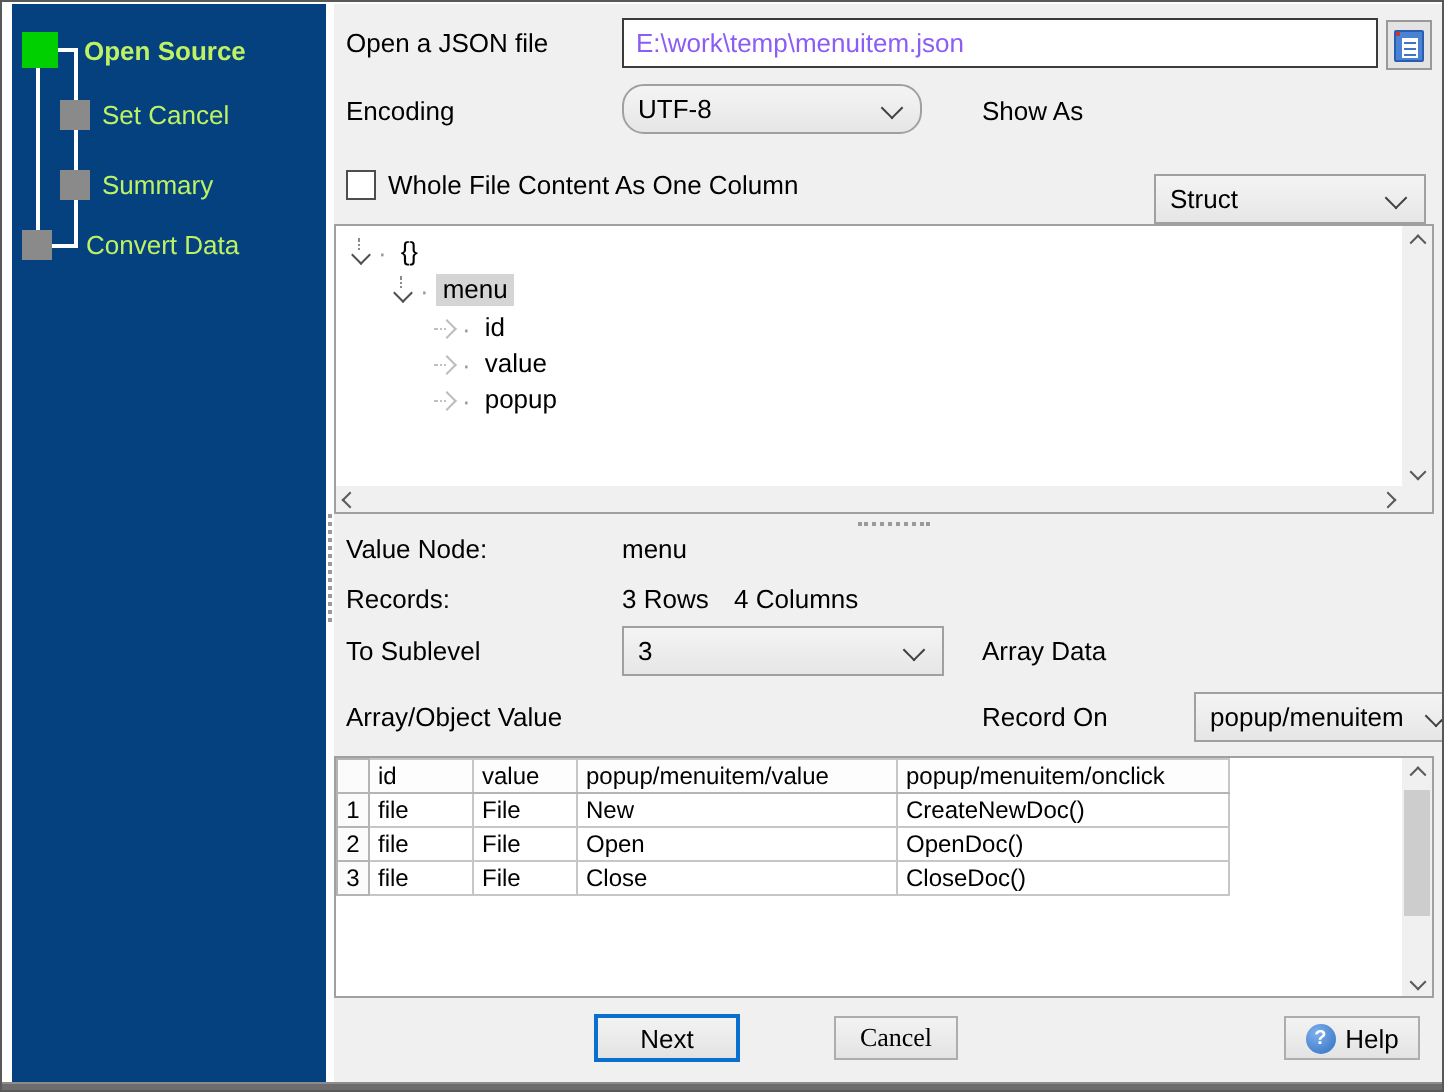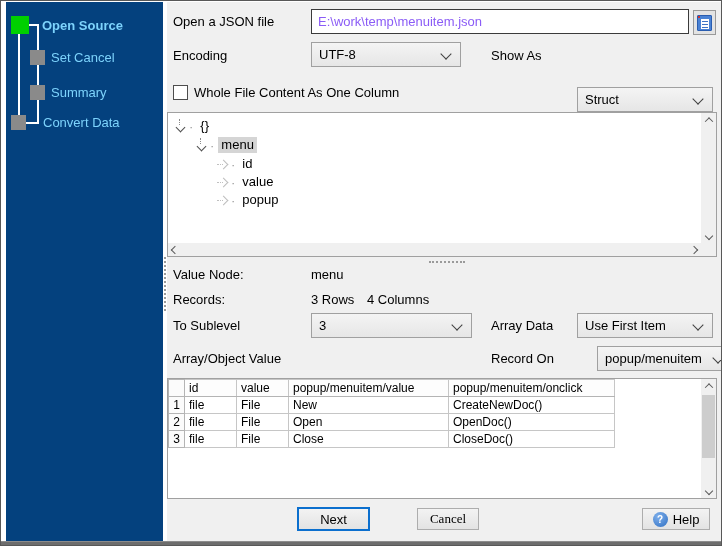--- a/index.html
+++ b/index.html
@@ -6,21 +6,21 @@
   body { font-family:"Liberation Sans", sans-serif; font-size:13px; color:#000; background:#c8c8c8; }
   .window { position:relative; width:722px; height:546px; background:#ffffff; border:1px solid #585858; overflow:hidden; }
 
   
   .sidebar { position:absolute; left:5px; top:1px; width:157px; height:539px; background:#04417e; }
   .bottom-strip { position:absolute; left:0; top:540px; width:722px; height:6px; background:#6d6d6d; border-top:1px solid #8c8c8c; }
   .step-square { position:absolute; }
   .sq-green { background:#00d000; width:18px; height:18px; }
   .sq-gray  { background:#8a8a8a; width:15px; height:15px; }
   .wire { position:absolute; background:#ffffff; }
-  .step-label { position:absolute; color:#7dd3fc; line-height:16px; white-space:nowrap; }
+  .step-label { position:absolute; color:#bef264; line-height:16px; white-space:nowrap; }
   .step-label.active { font-weight:bold; }
 
   
   .content-bg { position:absolute; left:166px; top:1px; width:555px; height:539px; background:#f0f0f0; }
   .lbl { position:absolute; line-height:16px; white-space:nowrap; }
   .val { position:absolute; line-height:16px; white-space:nowrap; }
 
   .text-input { position:absolute; left:310px; top:8px; width:378px; height:25px; background:#fff; border:1px solid #3b3b3b; font-family:"Liberation Sans",sans-serif; font-size:13px; padding:0 6px; color:#8b5cf6; }
 
   .browse-btn { position:absolute; left:692px; top:9px; width:23px; height:25px; background:#e3e3e3; border:1px solid #999; display:flex; align-items:center; justify-content:center; padding:0; }
@@ -108,21 +108,21 @@
         <span class="reddot"></span>
         <span class="page">
           <i></i>
           <i></i>
           <i></i>
         </span>
       </span>
   </button>
 
   <div class="lbl" style="left:172px; top:47px;">Encoding</div>
-  <div class="combo" style="left:310px; top:41px; width:150px;">
+  <div class="combo" style="left:310px; top:41px; width:150px;border-radius:11px;">
     <span>UTF-8</span>
   </div>
   <div class="lbl" style="left:490px; top:47px;">Show As</div>
   <div class="combo" style="left:576px; top:41px; width:136px;margin-top:45px;">
     <span>Struct</span>
   </div>
 
   <div class="checkbox"></div>
   <div class="lbl" style="left:193px; top:84px;">Whole File Content As One Column</div>
 
@@ -179,23 +179,20 @@
 
   <div class="lbl" style="left:172px; top:291px;">Records:</div>
   <div class="val" style="left:310px; top:291px;">3 Rows</div>
   <div class="val" style="left:366px; top:291px;">4 Columns</div>
 
   <div class="lbl" style="left:172px; top:317px;">To Sublevel</div>
   <div class="combo" style="left:310px; top:312px; width:161px;">
     <span>3</span>
   </div>
   <div class="lbl" style="left:490px; top:317px;">Array Data</div>
-  <div class="combo" style="left:576px; top:312px; width:136px;">
-    <span>Use First Item</span>
-  </div>
 
   <div class="lbl" style="left:172px; top:350px;">Array/Object Value</div>
   <div class="lbl" style="left:490px; top:350px;">Record On</div>
   <div class="combo" style="left:596px; top:345px; width:136px;">
     <span>popup/menuitem</span>
   </div>
 
   <div class="table-panel">
     <table class="grid">
       <tbody>

